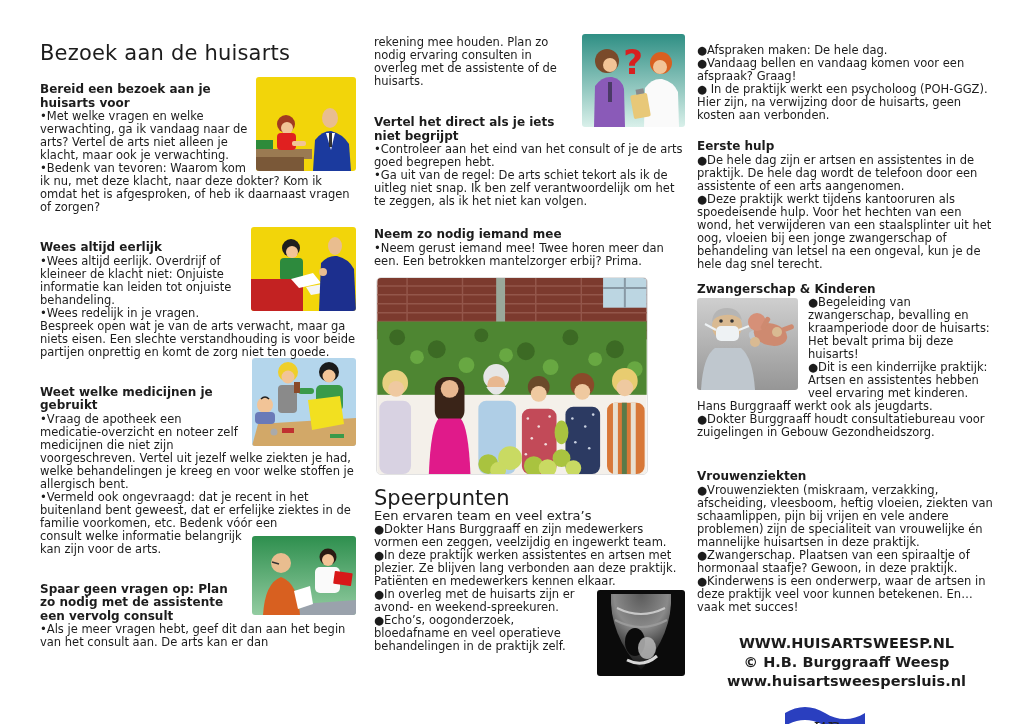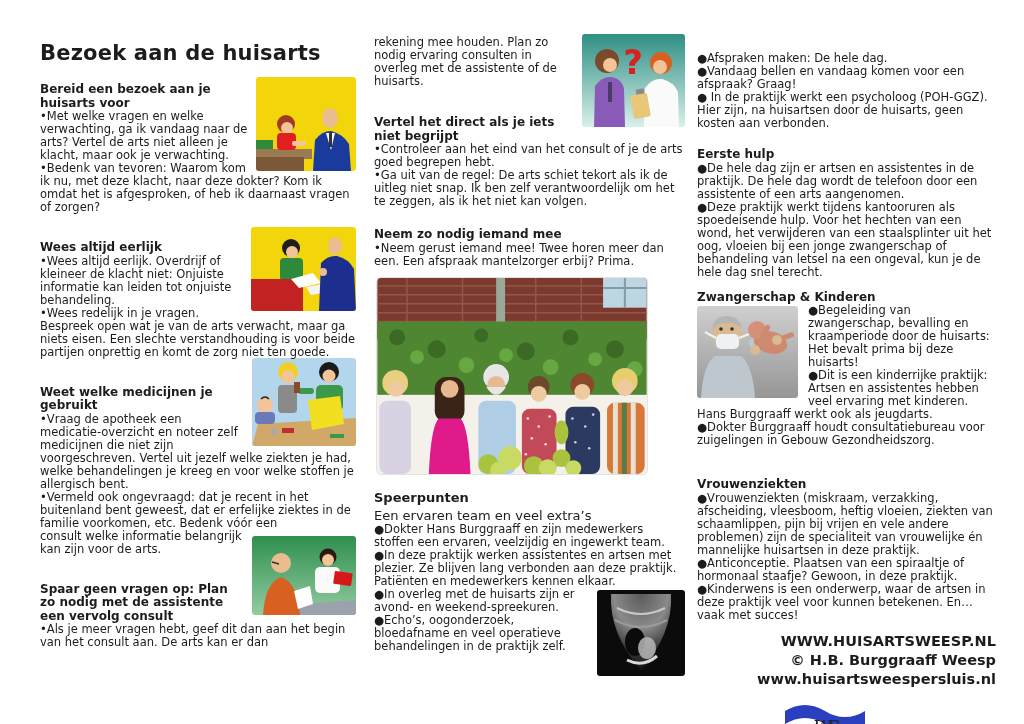--- a/index.html
+++ b/index.html
@@ -6,31 +6,31 @@
   html,body { background:#ffffff; }
   body {
     width:1024px; height:724px; position:relative; overflow:hidden;
     font-family:"DejaVu Sans", "Liberation Sans", sans-serif;
     color:#1c1c1c;
   }
   .col { position:absolute; top:36px; font-size:11.5px; line-height:13px; }
   #col1 { left:40px;  width:316px; }
   #col2 { left:374px; width:311px; }
   #col3 { left:697px; width:299px; }
-  h1 { font-size:21px; line-height:27px; font-weight:bold; margin:4px 0 16px 0; letter-spacing:.2px; }
+  h1 { font-size:21px; line-height:27px; font-weight:normal; margin:4px 0 16px 0; letter-spacing:.2px; }
   .sec { margin-top:27px; }
   .sec h2, h2.inline-h { font-size:12px; line-height:13.5px; font-weight:bold; }
   p { margin:0; }
   .fl-r { float:right; margin:0 0 4px 6px; }
   .fl-l { float:left; margin:2px 10px 3px 0; }
   .img { display:block; border-radius:3px; }
   .team-photo { margin:9px 0 0 2px; border:1px solid #e2e2e2; border-radius:5px; display:block; }
-  .speer-title { font-size:13px; line-height:22px; font-weight:bold; margin-top:12px; }
+  .speer-title { font-size:21px; line-height:22px; font-weight:normal; margin-top:12px; }
   .speer-sub { font-size:13px; line-height:14px; font-weight:normal; }
-  .footer { margin-top:10px; text-align:right; font-weight:bold; font-size:14.5px; line-height:19px; }
+  .footer { margin-top:20px; text-align:center; font-weight:bold; font-size:14.5px; line-height:19px; }
   .flag { display:block; margin:15px 0 0 88px; }
   .clearfix::after { content:""; display:block; clear:both; }
 </style>
 </head>
 <body>
 
 <div class="col" id="col1">
   <h1>Bezoek aan de huisarts</h1>
 
   <div class="sec" style="margin-top:0">
@@ -144,21 +144,21 @@
   <p>rekening mee houden. Plan zo nodig ervaring consulten in overleg met de assistente of de huisarts.</p>
 
   <div class="sec" style="margin-top:28px">
     <h2>Vertel het direct als je iets niet begrijpt</h2>
     <p>•Controleer aan het eind van het consult of je de arts goed begrepen hebt.</p>
     <p>•Ga uit van de regel: De arts schiet tekort als ik de uitleg niet snap. Ik ben zelf verantwoordelijk om het te zeggen, als ik het niet kan volgen.</p>
   </div>
 
   <div class="sec" style="margin-top:20px">
     <h2>Neem zo nodig iemand mee</h2>
-    <p>•Neem gerust iemand mee! Twee horen meer dan een. Een afspraak mantelzorger erbij? Prima.</p>
+    <p>•Neem gerust iemand mee! Twee horen meer dan een. Een betrokken mantelzorger erbij? Prima.</p>
   </div>
 
   <svg class="team-photo" width="272" height="198" viewBox="0 0 272 198" aria-hidden="true">
     <rect width="272" height="198" fill="#F4F0EA"></rect>
     <rect width="272" height="62" fill="#7C3A2E"></rect>
     <g stroke="#93564A" stroke-width="1.5">
       <path d="M0,8 H272 M0,17 H272 M0,26 H272 M0,35 H272 M0,44 H272 M0,53 H272"></path>
       <path d="M30,0 V62 M86,0 V62 M160,0 V62 M206,0 V62"></path>
     </g>
     <rect x="120" y="0" width="9" height="52" fill="#9AA89A"></rect>
@@ -230,21 +230,21 @@
       <circle cx="134" cy="182" r="12"></circle>
         <circle cx="122" cy="194" r="8"></circle>
         <circle cx="172" cy="192" r="9"></circle>
       <circle cx="198" cy="192" r="8"></circle>
     </g>
   </svg>
 
   <div>
     <div class="speer-title">Speerpunten</div>
     <div class="speer-sub">Een ervaren team en veel extra’s</div>
-    <p>●Dokter Hans Burggraaff en zijn medewerkers stoffen een ervaren, veelzijdig en ingewerkt team.</p>
+    <p>●Dokter Hans Burggraaff en zijn medewerkers vormen een zeggen, veelzijdig en ingewerkt team.</p>
     <p>●In deze praktijk werken assistentes en artsen met plezier. Ze blijven lang verbonden aan deze praktijk. Patiënten en medewerkers kennen elkaar.</p>
     <svg class="img fl-r" style="margin-top:2px" width="88" height="86" viewBox="0 0 88 86" aria-hidden="true">
       <defs>
         <radialGradient id="us" cx="0.5" cy="0" r="1">
           <stop offset="0" stop-color="#5A5A5A"></stop>
             <stop offset="0.45" stop-color="#8A8A8A"></stop>
           <stop offset="0.75" stop-color="#3A3A3A"></stop>
             <stop offset="1" stop-color="#101010"></stop>
         </radialGradient>
       </defs>
@@ -255,24 +255,24 @@
       <ellipse cx="38" cy="52" rx="10" ry="14" fill="#0B0B0B"></ellipse>
       <ellipse cx="50" cy="58" rx="9" ry="11" fill="#B8B8B8" opacity="0.85"></ellipse>
       <path d="M30,70 Q46,78 60,66" stroke="#D8D8D8" stroke-width="3" fill="none"></path>
     </svg>
     <p>●In overleg met de huisarts zijn er avond- en weekend-spreekuren.</p>
     <p>●Echo’s, oogonderzoek, bloedafname en veel operatieve behandelingen in de praktijk zelf.</p>
   </div>
 </div>
 
 <div class="col" id="col3">
-  <div style="margin-top:16px">
+  <div style="margin-top:8px">
     <p>●Afspraken maken: De hele dag.</p>
     <p>●Vandaag bellen en vandaag komen voor een afspraak? Graag!</p>
-    <p>● In de praktijk werkt een psycholoog (POH-GGZ). Hier zijn, na huisartsen door de huisarts, geen kosten aan verbonden.</p>
+    <p>● In de praktijk werkt een psycholoog (POH-GGZ). Hier zijn, na verwijzing door de huisarts, geen kosten aan verbonden.</p>
   </div>
 
   <div class="sec" style="margin-top:18px">
     <h2>Eerste hulp</h2>
     <p>●De hele dag zijn er artsen en assistentes in de praktijk. De hele dag wordt de telefoon door een assistente of een arts aangenomen.</p>
     <p>●Deze praktijk werkt tijdens kantooruren als spoedeisende hulp. Voor het hechten van een wond, het verwijderen van een staalsplinter uit het oog, vloeien bij een jonge zwangerschap of behandeling van letsel na een ongeval, kun je de hele dag snel terecht.</p>
   </div>
 
   <div class="sec clearfix" style="margin-top:12px">
     <h2>Zwangerschap &amp; Kinderen</h2>
@@ -303,21 +303,21 @@
     </svg>
     <p>●Begeleiding van zwangerschap, bevalling en kraamperiode door de huisarts: Het bevalt prima bij deze huisarts!</p>
     <p>●Dit is een kinderrijke praktijk: Artsen en assistentes hebben veel ervaring met kinderen.</p>
     <p>Hans Burggraaff werkt ook als jeugdarts.</p>
     <p>●Dokter Burggraaff houdt consultatiebureau voor zuigelingen in Gebouw Gezondheidszorg.</p>
   </div>
 
   <div class="sec" style="margin-top:31px">
     <h2>Vrouwenziekten</h2>
     <p>●Vrouwenziekten (miskraam, verzakking, afscheiding, vleesboom, heftig vloeien, ziekten van schaamlippen, pijn bij vrijen en vele andere problemen) zijn de specialiteit van vrouwelijke én mannelijke huisartsen in deze praktijk.</p>
-    <p>●Anticonceptie. Plaatsen van een spiraaltje of hormonaal staafje? Gewoon, in deze praktijk.</p>
+    <p>●Zwangerschap. Plaatsen van een spiraaltje of hormonaal staafje? Gewoon, in deze praktijk.</p>
     <p>●Kinderwens is een onderwerp, waar de artsen in deze praktijk veel voor kunnen betekenen. En… vaak met succes!</p>
   </div>
 
   <div class="footer">
     <div>WWW.HUISARTSWEESP.NL</div>
     <div>© H.B. Burggraaff Weesp</div>
     <div>www.huisartsweespersluis.nl</div>
   </div>
 
   <svg class="flag" width="80" height="46" viewBox="0 0 80 46" aria-hidden="true">

